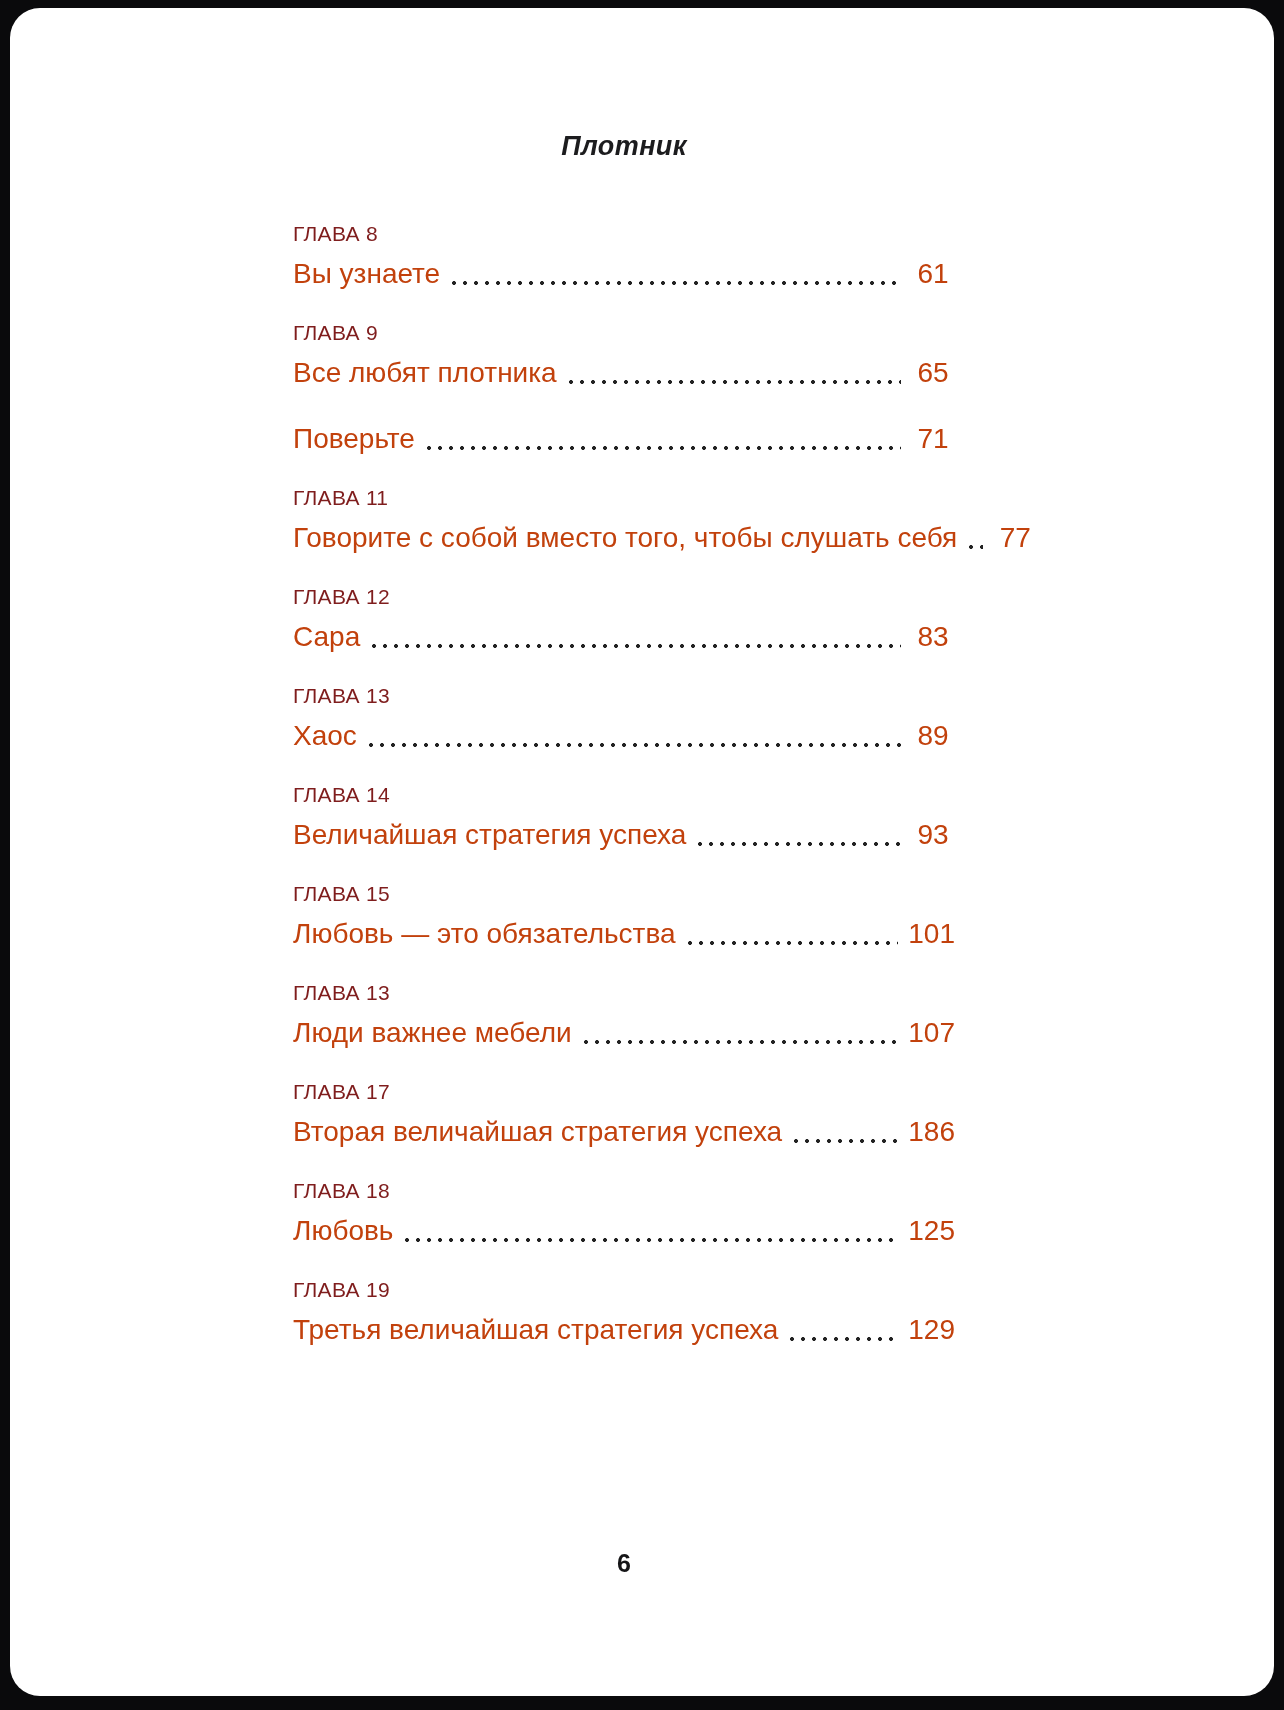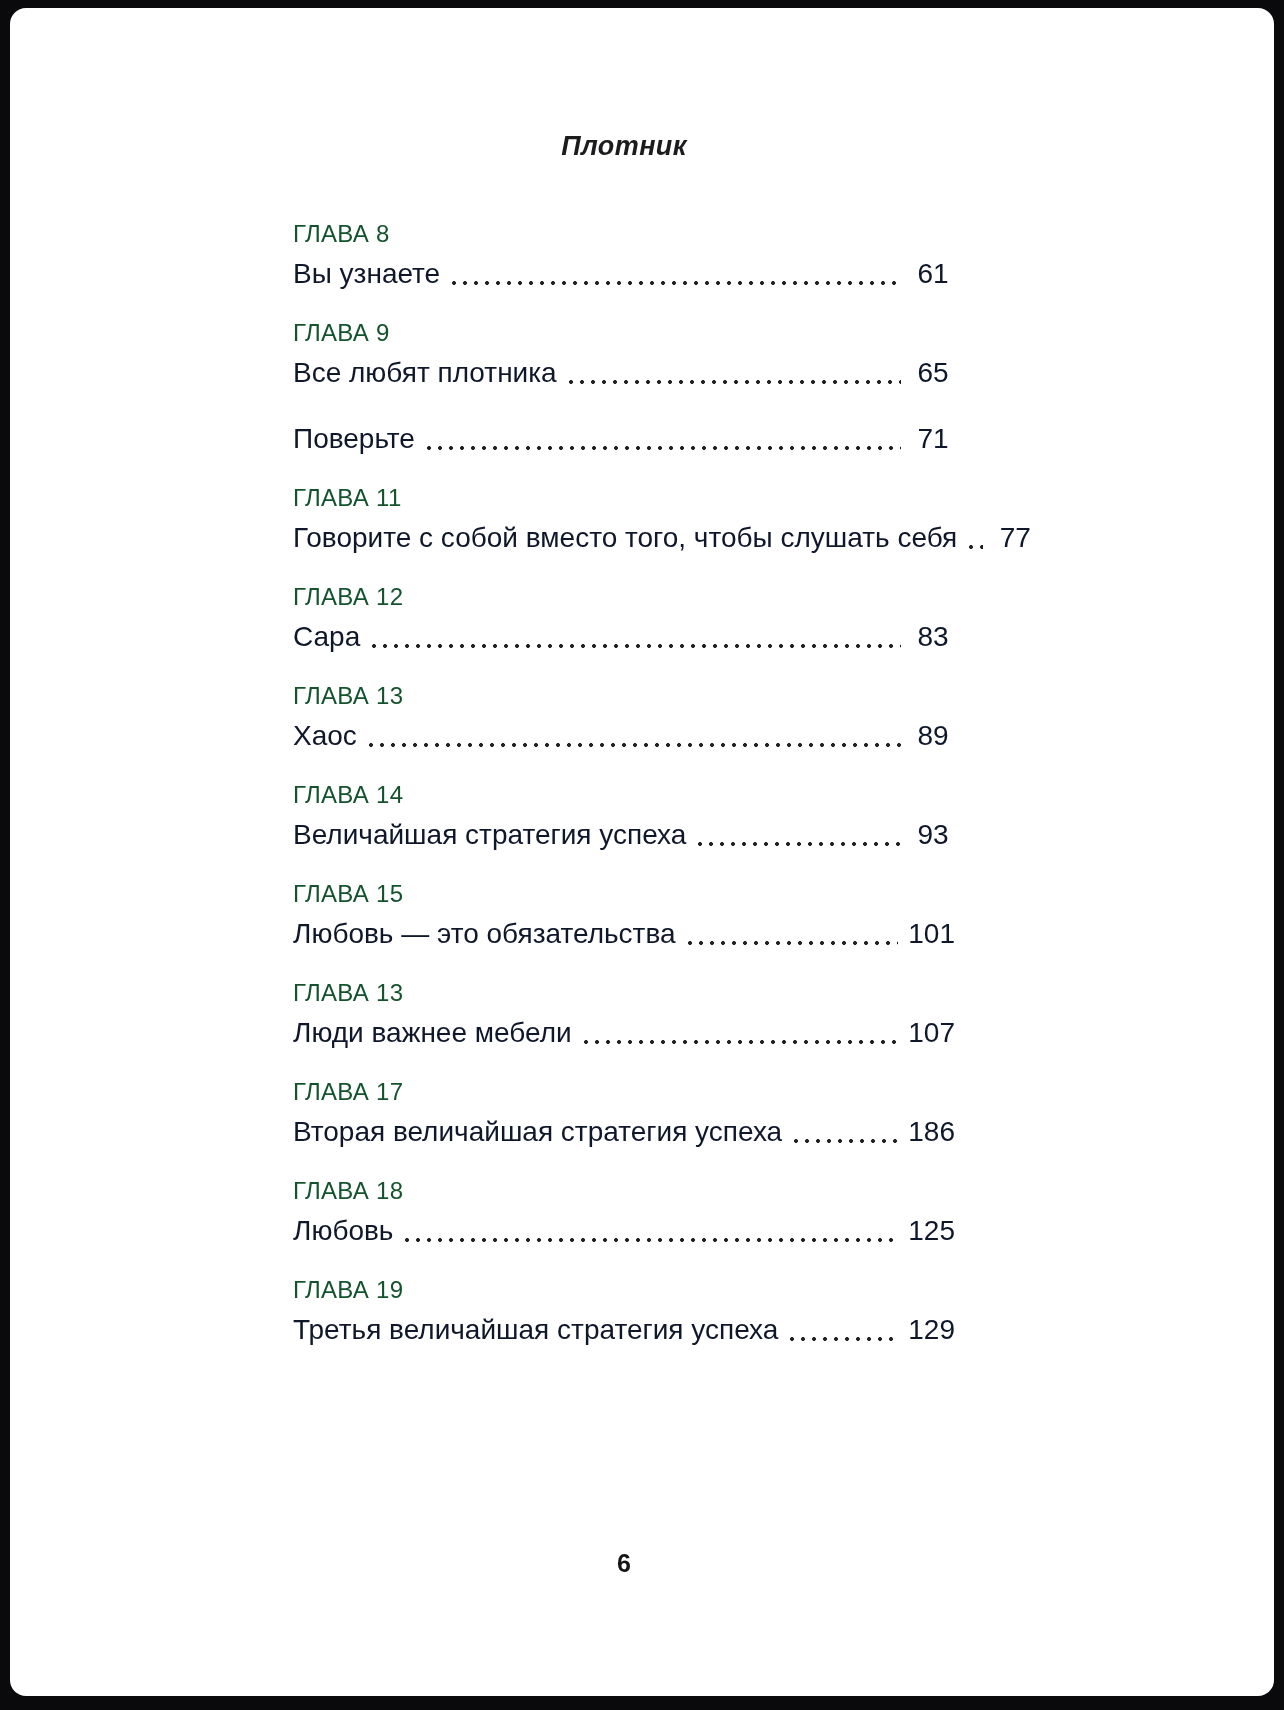--- a/index.html
+++ b/index.html
@@ -13,21 +13,21 @@
 
   body { background: var(--bg-color, #0a0a0c); position: relative; }
 
   .book-page {
     position: absolute;
     left: 10px;
     top: 8px;
     right: 10px;
     bottom: 14px;
     background: var(--page-color, #ffffff);
-    border-radius: 16px;
+    border-radius: 30px;
   }
 
   .content {
     position: absolute;
     left: 283px;
     top: 0;
     width: 662px;
     color: var(--text-color, #1c1c1e);
   }
 
@@ -39,33 +39,33 @@
     font-size: 27px;
     line-height: 33px;
     letter-spacing: 0.4px;
   }
 
   .toc { margin-top: 58px; }
 
   .toc-entry { margin-bottom: 26px; }
 
   .chapter-label {
-    font-size: 24px;
+    font-size: 21px;
     line-height: 26px;
     letter-spacing: 0.3px;
-    color: #14532d;
+    color: #7f1d1d;
   }
 
   .title-row {
     display: flex;
     align-items: flex-end;
     font-size: 28px;
     line-height: 40px;
     margin-top: 7px;
-    color: #0f172a;
+    color: #c2410c;
   }
 
   .title { white-space: nowrap; }
 
   .leader {
     flex: 1;
     height: 4px;
     margin: 0 10px 9px 12px;
     background-image: radial-gradient(circle at 2px 2px, #222 1.8px, transparent 2.2px);
     background-size: 11px 4px;

